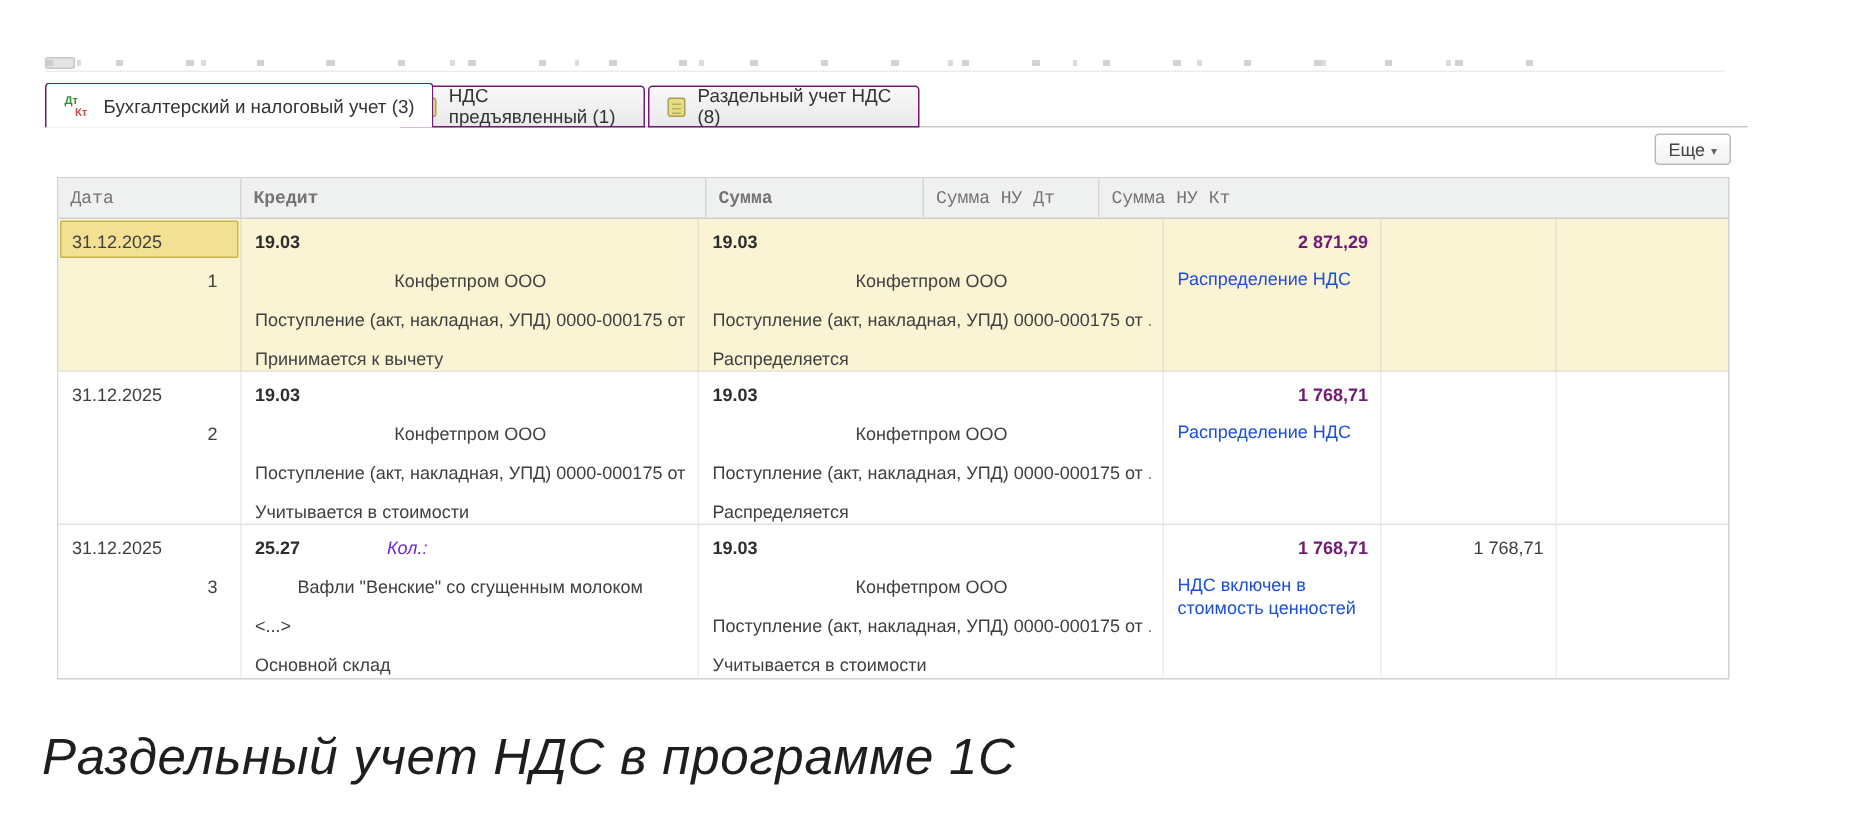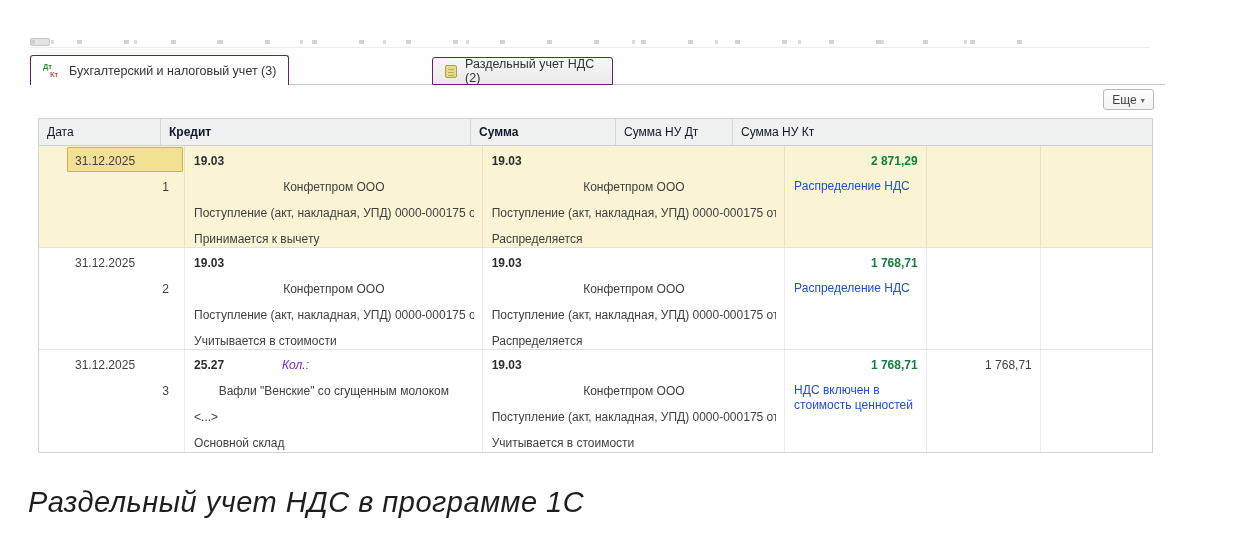--- a/index.html
+++ b/index.html
@@ -33,44 +33,44 @@
 
   
   .more-btn { position:absolute; left:1103px; top:89px; width:51px; height:21px; background:linear-gradient(#ffffff,#f2f2f2);
               border:1px solid #b9b9b9; border-radius:3px; display:flex; align-items:center; justify-content:center;
               gap:4px; font-size:12px; color:#444; }
   .more-arrow { font-size:8px; color:#666; margin-top:1px; }
 
   
   .grid { position:absolute; left:38px; top:118px; width:1115px; border:1px solid #d2d2d2; font-size:12px; color:#3f3f3f; }
   .thead { display:flex; background:#eff0f0; border-bottom:1px solid #cfcfcf; height:27px; }
-  .th { line-height:26px; padding-left:8px; color:#0f172a; border-right:1px solid #d6d6d6; overflow:hidden; white-space:nowrap; }
+  .th { line-height:26px; padding-left:8px; color:#737373; border-right:1px solid #d6d6d6; overflow:hidden; white-space:nowrap;font-family:Liberation Mono, monospace; }
   .th:last-child { border-right:none; }
   .th.b { font-weight:bold; }
   .c-date { width:122px; } .c-deb { width:305px; } .c-cred { width:310px; }
   .c-sum { width:145px; } .c-nudt { width:117px; } .c-nukt { width:114px; }
 
-  .trow { display:flex; height:102px; border-bottom:1px solid #e2e2e2; position:relative; background:#fff;padding-left:27px; }
+  .trow { display:flex; height:102px; border-bottom:1px solid #e2e2e2; position:relative; background:#fff; }
   .trow:last-child { border-bottom:none; }
   .trow.hl { background:#faf4d5; }
   .td { position:relative; border-right:1px solid rgba(0,0,0,0.075); height:100%; }
   .td:last-child { border-right:none; }
   .line { position:absolute; left:9px; right:8px; height:16px; line-height:16px; white-space:nowrap; overflow:hidden; }
   .l1 { top:7px; } .l2 { top:33px;text-align:center; } .l3 { top:59px; } .l4 { top:85px; }
   .acct { font-weight:bold; color:#2d2d2d; }
   .qty { position:absolute; left:97px; top:7px; font-style:italic; color:#6d28d9; height:16px; line-height:16px; }
   .rownum { position:absolute; right:15px; top:33px; height:16px; line-height:16px; }
-  .sumval { text-align:right; font-weight:bold; color:#15803d; }
+  .sumval { text-align:right; font-weight:bold; color:#701a75; }
   .numval { text-align:right; }
   .comment { position:absolute; left:9px; right:8px; top:33px; color:#1d4ed8; line-height:15px; white-space:normal; }
   .selbox { position:absolute; left:1px; top:1px; right:1px; height:25px; background:#f3e193; border:1px solid #c9b44e; border-radius:1px; }
   .datetext { position:absolute; left:9px; top:7px; height:16px; line-height:16px; }
 
   
-  .caption { position:absolute; left:28px; top:486px; font-size:29px; font-style:italic; font-weight:200;
+  .caption { position:absolute; left:28px; top:486px; font-size:34px; font-style:italic; font-weight:200;
              color:#1e1e1e; letter-spacing:0.5px; }
 </style>
 </head>
 <body>
 
 <div class="stage">
 
   <div class="clipped-row">
     <div class="clipped-chip"></div>
     <div class="clipped-marks"></div>
@@ -79,24 +79,28 @@
   <div class="panel-topline"></div>
 
   <div class="tab active">
     <span class="dtkt">
       <span class="dt">Дт</span>
       <span class="kt">Кт</span>
     </span>
     <span>Бухгалтерский и налоговый учет (3)</span>
   </div>
 
+  <div class="tab inactive tab2">
+    <span class="docicon"></span>
+    <span>НДС предъявленный (1)</span>
+  </div>
 
   <div class="tab inactive tab3">
     <span class="docicon"></span>
-    <span>Раздельный учет НДС (2)</span>
+    <span>Раздельный учет НДС (8)</span>
   </div>
 
   <div class="more-btn">
     <span>Еще</span>
     <span class="more-arrow">▾</span>
   </div>
 
   <div class="grid">
     <div class="thead">
       <div class="th c-date">Дата</div>

